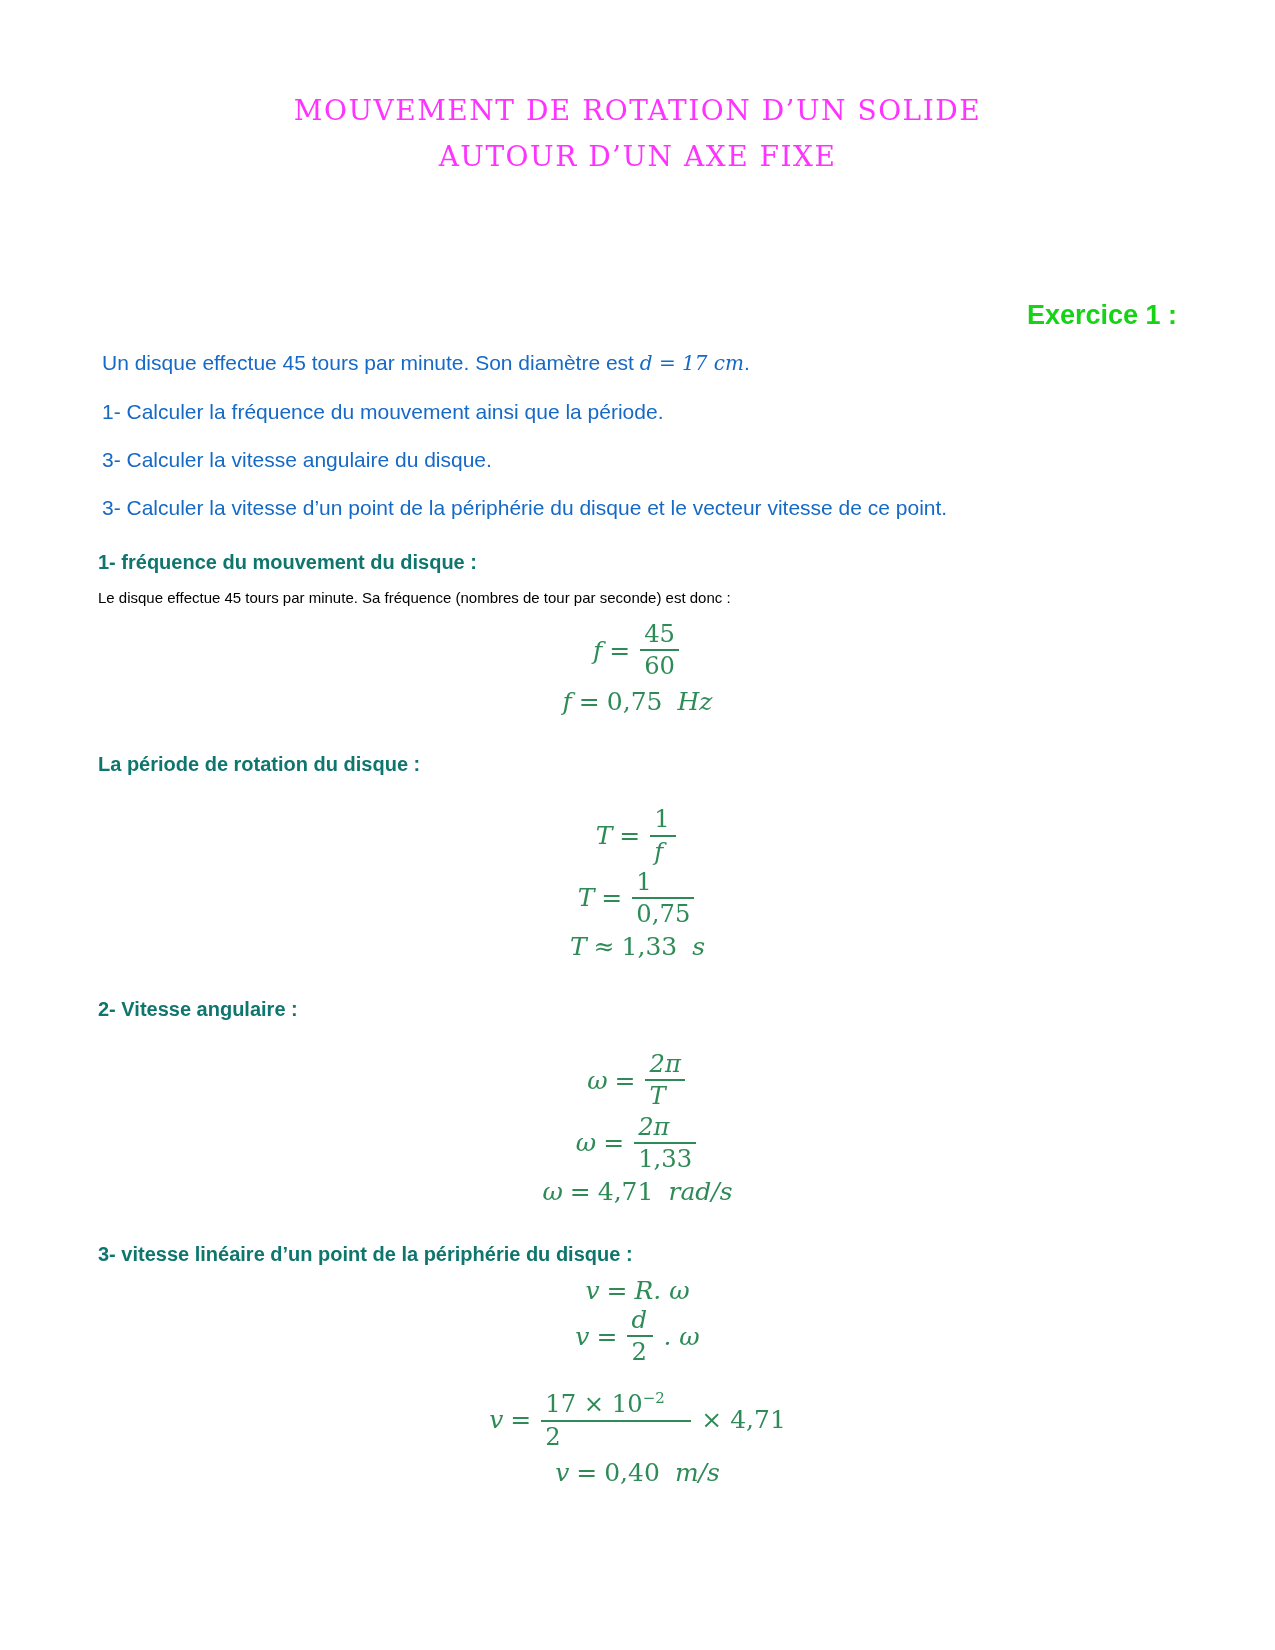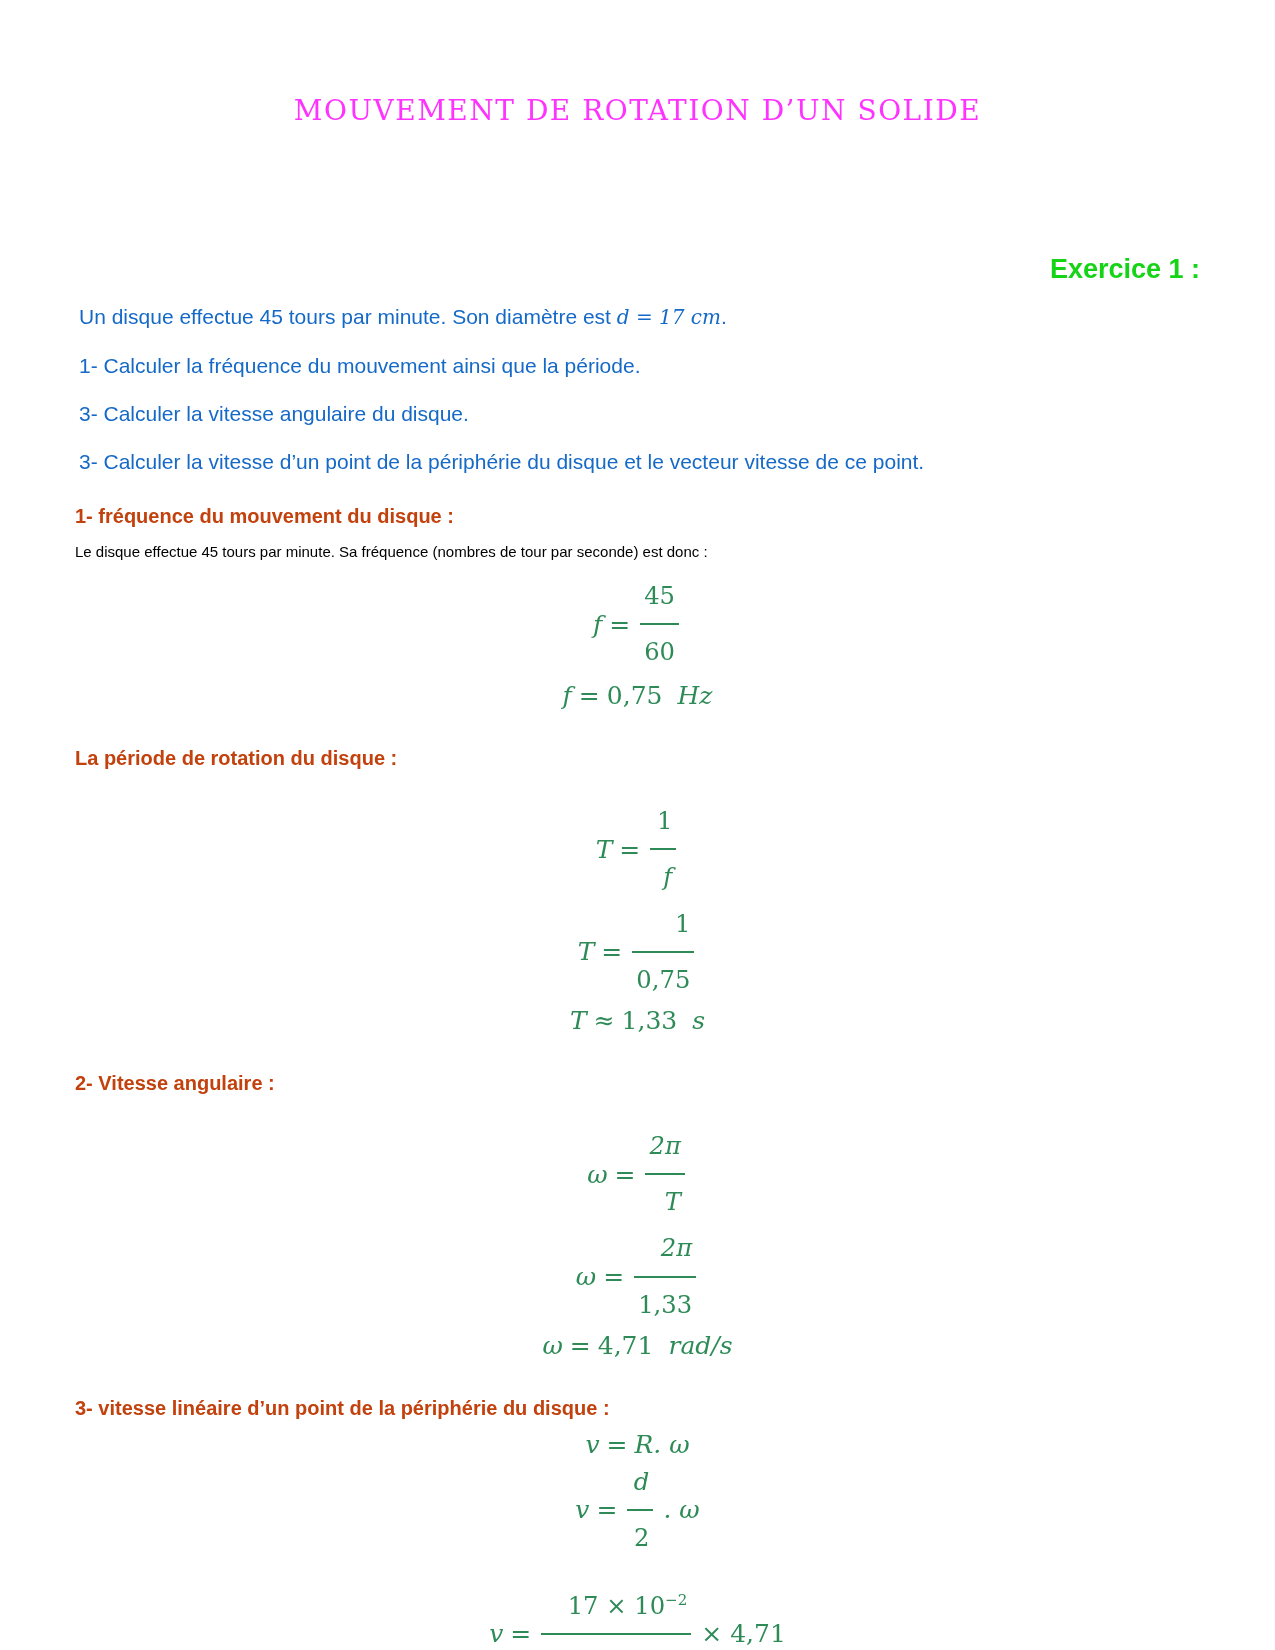--- a/index.html
+++ b/index.html
@@ -13,21 +13,21 @@
     height: 1650px;
     font-family: "Liberation Sans", sans-serif;
     color: #000000;
     -webkit-font-smoothing: antialiased;
   }
   .page {
     position: relative;
     width: 1275px;
     height: 1280px;
     box-sizing: border-box;
-    padding: 0 75px;
+    padding: 0 98px;
   }
 
   
   .doc-title {
     text-align: center;
     color: #FF33FF;
     font-family: "DejaVu Serif", "Liberation Serif", serif;
     font-size: 28px;
     letter-spacing: 1.5px;
     line-height: 1.65;
@@ -53,21 +53,21 @@
   .correction-heading {
     color: #16CC16;
     font-weight: bold;
     font-size: 29px;
     text-align: center;
     margin: 0;
     padding-top: 46px;
     padding-bottom: 20px;
   }
   .red-heading {
-    color: #c2410c;
+    color: #0f766e;
     font-size: 20px;
     margin: 0;
     padding-top: 16px;
     padding-bottom: 10px;
   }
 
   
   .stmt {
     color: #1569C7;
     font-size: 21px;
@@ -104,25 +104,24 @@
     display: inline-flex;
     align-items: center;
     justify-content: center;
     gap: 7px;
   }
   .it { font-style: italic; }
   .up { font-style: normal; }
   .frac {
     display: inline-flex;
     flex-direction: column;
-    align-items: flex-end;
+    align-items: flex-start;
     justify-content: center;
     vertical-align: middle;
-    margin: 8px 3px;
-    gap: 12px;
+    margin: 0 3px;
   }
   .frac .num,
   .frac .den {
     display: block;
     padding: 0 4px;
     line-height: 1.08;
     font-size: 0.97em;
   }
   .frac .bar {
     display: block;
@@ -144,20 +143,21 @@
   }
   .spacer-sm { height: 18px; }
 </style>
 </head>
 <body>
 
 <div class="page">
 
   <h1 class="doc-title">
     <span class="tline">MOUVEMENT DE ROTATION D’UN SOLIDE</span>
+    <span class="tline">AUTOUR D’UN AXE FIXE</span>
   </h1>
 
   <h2 class="ex-heading">Exercice 1 :</h2>
 
   <p class="stmt">
     <span>Un disque effectue 45 tours par minute. Son diamètre est </span><span class="math-inline">d = 17 cm</span><span>.</span>
   </p>
 
   <p class="stmt">1- Calculer la fréquence du mouvement ainsi que la période.</p>
   <p class="stmt">3- Calculer la vitesse angulaire du disque.</p>

